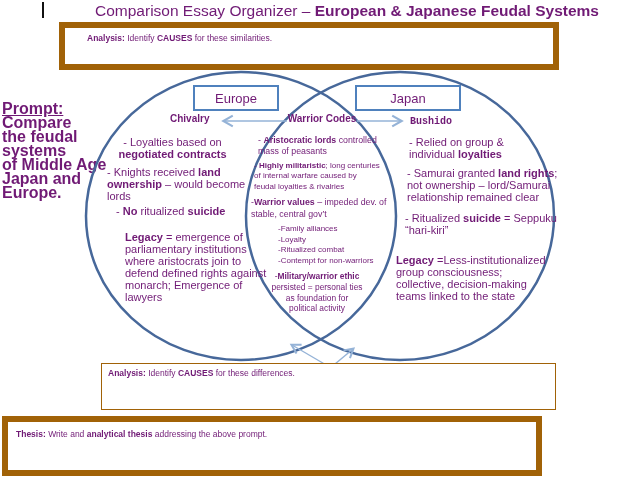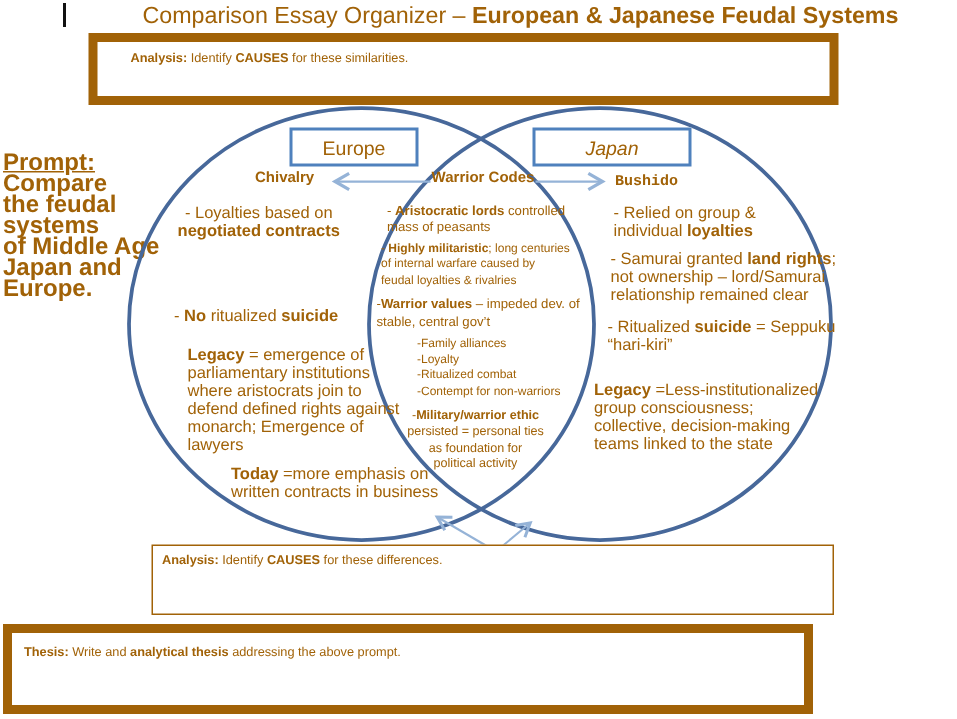--- a/index.html
+++ b/index.html
@@ -1,18 +1,18 @@
 <!DOCTYPE html>
 <html><head>
 <meta charset="utf-8">
 <style>
   html,body{margin:0;padding:0;background:#fff;}
   .page{
     position:relative;width:638px;height:479px;background:#fff;overflow:hidden;
-    font-family:"Liberation Sans",sans-serif;color:#a16207;
+    font-family:"Liberation Sans",sans-serif;color:#701a75;
   }
   .abs{position:absolute;}
   .b{font-weight:bold;}
   .u{text-decoration:underline;}
   .rich{white-space:pre-line;}
   .tick{left:42px;top:2px;width:2px;height:16px;background:#111;}
   .title{left:95px;top:2px;font-size:15.5px;white-space:nowrap;}
   .fieldbox{border:6px solid #a16207;background:#fff;box-sizing:border-box;font-size:8.5px;}
   .box-top{left:59px;top:22px;width:500px;height:48px;padding:5px 6px 0 22px;}
   .box-bottom{left:101px;top:363px;width:455px;height:47px;border-width:1.5px;padding:4px 6px 0 6px;}
@@ -75,39 +75,40 @@
     <ellipse cx="400" cy="216" rx="154" ry="144" fill="none" stroke-width="2.5" stroke="#47689a"></ellipse>
     <line x1="287" y1="121" x2="224" y2="121" stroke-width="1.5" marker-end="url(#ah)" stroke="#95b3d7"></line>
     <line x1="357" y1="121" x2="401" y2="121" stroke-width="1.5" marker-end="url(#ah)" stroke="#95b3d7"></line>
     <line x1="333" y1="369" x2="292" y2="345" stroke-width="1.4" marker-end="url(#ah)" stroke="#95b3d7"></line>
     <line x1="329" y1="369" x2="353" y2="349" stroke-width="1.4" marker-end="url(#ah)" stroke="#95b3d7"></line>
   </svg>
 
   <div class="abs hdr-box hdr-europe" style="border-color: rgb(79, 129, 189);">
       <span>Europe</span>
     </div>
-  <div class="abs hdr-box hdr-japan" style="border-color: rgb(79, 129, 189); font-style: italic;">
+  <div class="abs hdr-box hdr-japan" style="border-color: rgb(79, 129, 189);">
       <span>Japan</span>
     </div>
 
   <div class="abs codelbl code-left">Chivalry</div>
   <div class="abs codelbl code-mid">Warrior Codes</div>
   <div class="abs codelbl code-right">Bushido</div>
 
   <div class="abs blk rich e1"><span>- Loyalties based on
 </span><span class="b">negotiated contracts</span></div>
+  <div class="abs blk rich e2"><span>- Knights received </span><span class="b">land
+ownership</span><span> – would become
+lords</span></div>
   <div class="abs blk rich e3"><span>- </span><span class="b">No</span><span> ritualized </span><span class="b">suicide</span></div>
   <div class="abs blk rich e4"><span class="b">Legacy</span><span> = emergence of
 parliamentary institutions
 where aristocrats join to
 defend defined rights against
 monarch; Emergence of
 lawyers</span></div>
-  <div class="abs blk rich e5"><span class="b">Today</span><span> =more emphasis on
-written contracts in business</span></div>
 
   <div class="abs blk-m rich m1"><span>- </span><span class="b">Aristocratic lords</span><span> controlled
 mass of peasants</span></div>
   <div class="abs blk-m rich m2"><span>- </span><span class="b">Highly militaristic</span><span>; long centuries
 of internal warfare caused by
 feudal loyalties &amp; rivalries</span></div>
   <div class="abs blk-m rich m3"><span>-</span><span class="b">Warrior values</span><span> – impeded dev. of
 stable, central gov’t</span></div>
   <div class="abs blk-m rich m4"><span>-Family alliances
 -Loyalty

